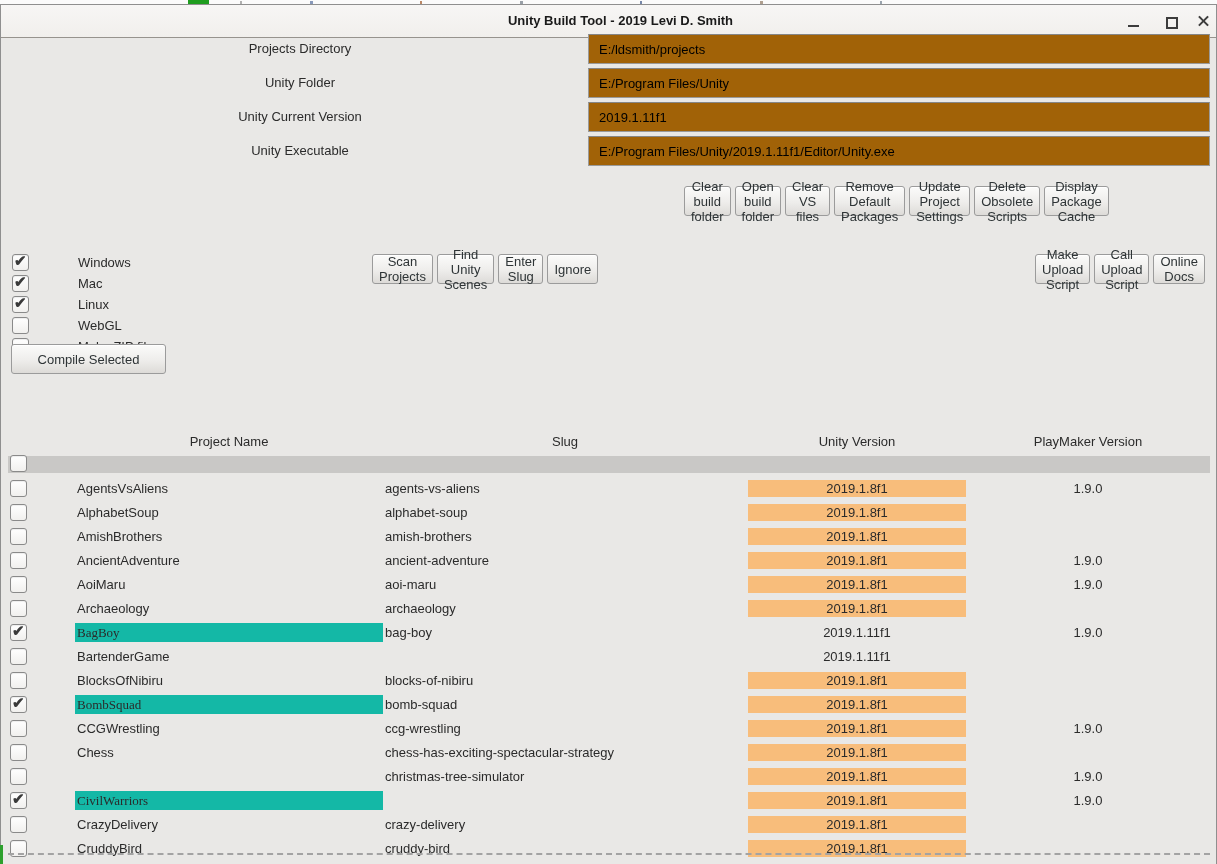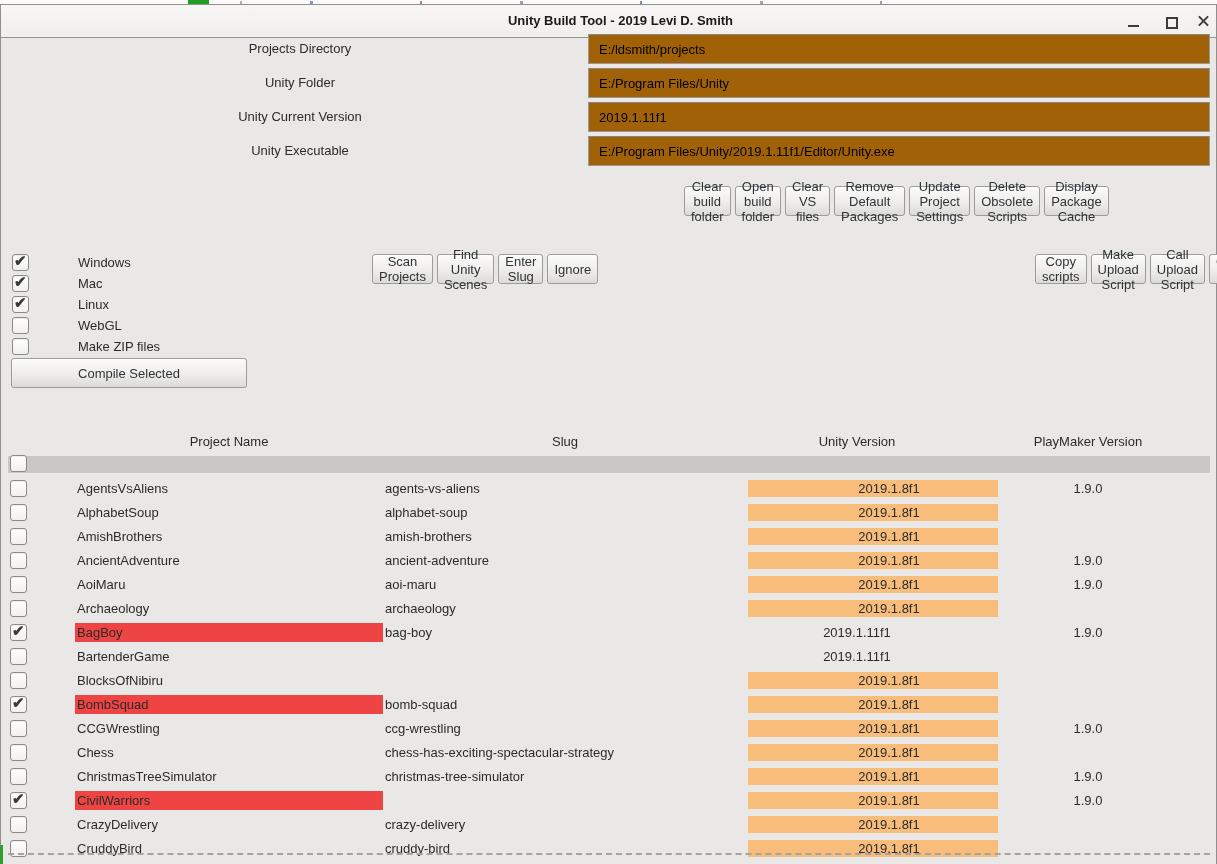--- a/index.html
+++ b/index.html
@@ -74,40 +74,40 @@
   .form-row .flabel{
     position:absolute;left:150px;width:300px;top:0;height:34px;line-height:34px;
     text-align:center;font-size:13px;color:#2b2b2b;
   }
   .form-row .tfield{left:588px;width:622px;top:2px;}
 
   
   .platforms{position:absolute;left:12px;top:254px;display:flex;flex-direction:column;gap:4px;z-index:2;}
   .platform-row{display:flex;align-items:center;height:17px;}
   .platform-row .plabel{margin-left:49px;font-size:13px;color:#2b2b2b;white-space:nowrap;}
-  .compile-btn{position:absolute;left:11px;top:358px;width:236px;z-index:2;}
+  .compile-btn{position:absolute;left:11px;top:344px;width:155px;z-index:2;}
 
   
   .tbl-headerband{position:absolute;left:8px;top:456px;width:1202px;height:17px;background:#c9c8c6;z-index:1;}
   .tbl-head{position:absolute;top:433px;height:17px;line-height:17px;font-size:13px;color:#2b2b2b;text-align:center;z-index:2;}
   .hd-name{left:75px;width:308px;}
   .hd-slug{left:385px;width:360px;}
   .hd-unity{left:748px;width:218px;}
   .hd-pm{left:978px;width:220px;}
   .hd-check{position:absolute;left:10px;top:455px;z-index:3;}
 
   .rows{position:absolute;left:0;top:477px;width:1217px;z-index:2;}
   .row{position:relative;height:24px;}
   .row .checkbox{position:absolute;left:10px;top:3px;}
   .cell{position:absolute;top:2px;height:19px;line-height:19px;font-size:13px;color:#2b2b2b;white-space:nowrap;}
   .c-name{left:75px;width:308px;padding-left:2px;box-sizing:border-box;}
-  .c-name.hl{background:#ef4444;}
+  .c-name.hl{background:#14b8a6;font-family:Liberation Serif, serif;}
   .c-slug{left:385px;width:360px;}
   .c-unity{left:748px;width:218px;top:3px;height:17px;line-height:17px;text-align:center;}
-  .c-unity.orange{background:#f8bd7b;padding-left:32px;}
+  .c-unity.orange{background:#f8bd7b;}
   .c-pm{left:978px;width:220px;text-align:center;}
 
   .focus-dash{position:absolute;left:8px;top:853px;width:1202px;border-top:2px dashed #a3a3a3;z-index:5;}
 </style>
 </head>
 <body>
 
 <div class="bg-strip">
   <span class="speck" style="left:240px;width:2px;background:#b0b0b0;"></span>
   <span class="speck" style="left:310px;width:3px;background:#8899bb;"></span>
@@ -169,21 +169,20 @@
 <div class="stack" style="left:372px;top:254px;width:142px;">
 
 <button class="btn">Scan Projects</button>
     <button class="btn">Find Unity Scenes</button>
     <button class="btn">Enter Slug</button>
     <button class="btn">Ignore</button>
   </div>
 
 <div class="stack" style="left:1035px;top:254px;width:152px;">
 
-<button class="btn">Copy scripts</button>
     <button class="btn">Make Upload Script</button>
     <button class="btn">Call Upload Script</button>
     <button class="btn">Online Docs</button>
   </div>
 
 <div class="platforms">
 
 <div class="platform-row">
       <span class="checkbox checked"></span>
       <span class="plabel">Windows</span>
@@ -267,20 +266,21 @@
     </div>
     <div class="row">
       <span class="checkbox"></span>
       <span class="cell c-name">BartenderGame</span>
       <span class="cell c-unity">2019.1.11f1</span>
       <span class="cell c-pm"></span>
     </div>
     <div class="row">
       <span class="checkbox"></span>
       <span class="cell c-name">BlocksOfNibiru</span>
+      <span class="cell c-slug">blocks-of-nibiru</span>
       <span class="cell c-unity orange">2019.1.8f1</span>
       <span class="cell c-pm"></span>
     </div>
     <div class="row">
       <span class="checkbox checked"></span>
       <span class="cell c-name hl">BombSquad</span>
       <span class="cell c-slug">bomb-squad</span>
       <span class="cell c-unity orange">2019.1.8f1</span>
       <span class="cell c-pm"></span>
     </div>
@@ -293,21 +293,20 @@
     </div>
     <div class="row">
       <span class="checkbox"></span>
       <span class="cell c-name">Chess</span>
       <span class="cell c-slug">chess-has-exciting-spectacular-strategy</span>
       <span class="cell c-unity orange">2019.1.8f1</span>
       <span class="cell c-pm"></span>
     </div>
     <div class="row">
       <span class="checkbox"></span>
-      <span class="cell c-name">ChristmasTreeSimulator</span>
       <span class="cell c-slug">christmas-tree-simulator</span>
       <span class="cell c-unity orange">2019.1.8f1</span>
       <span class="cell c-pm">1.9.0</span>
     </div>
     <div class="row">
       <span class="checkbox checked"></span>
       <span class="cell c-name hl">CivilWarriors</span>
       <span class="cell c-slug"></span>
       <span class="cell c-unity orange">2019.1.8f1</span>
       <span class="cell c-pm">1.9.0</span>

